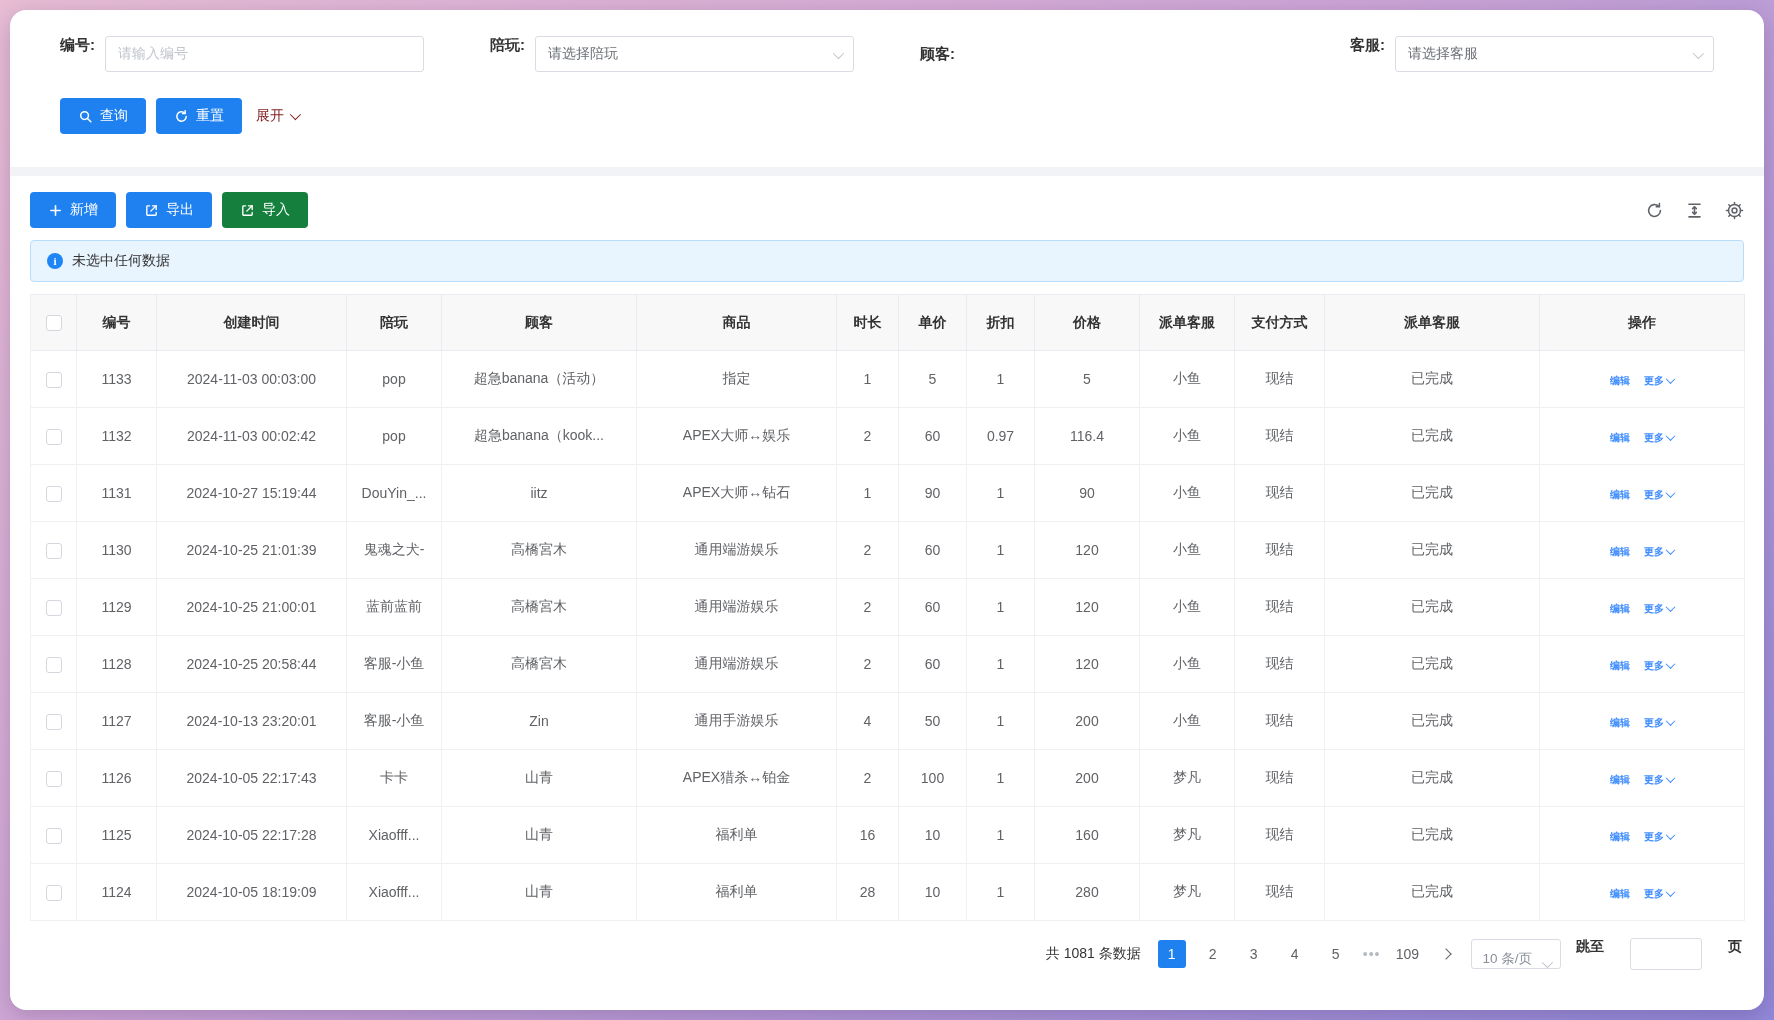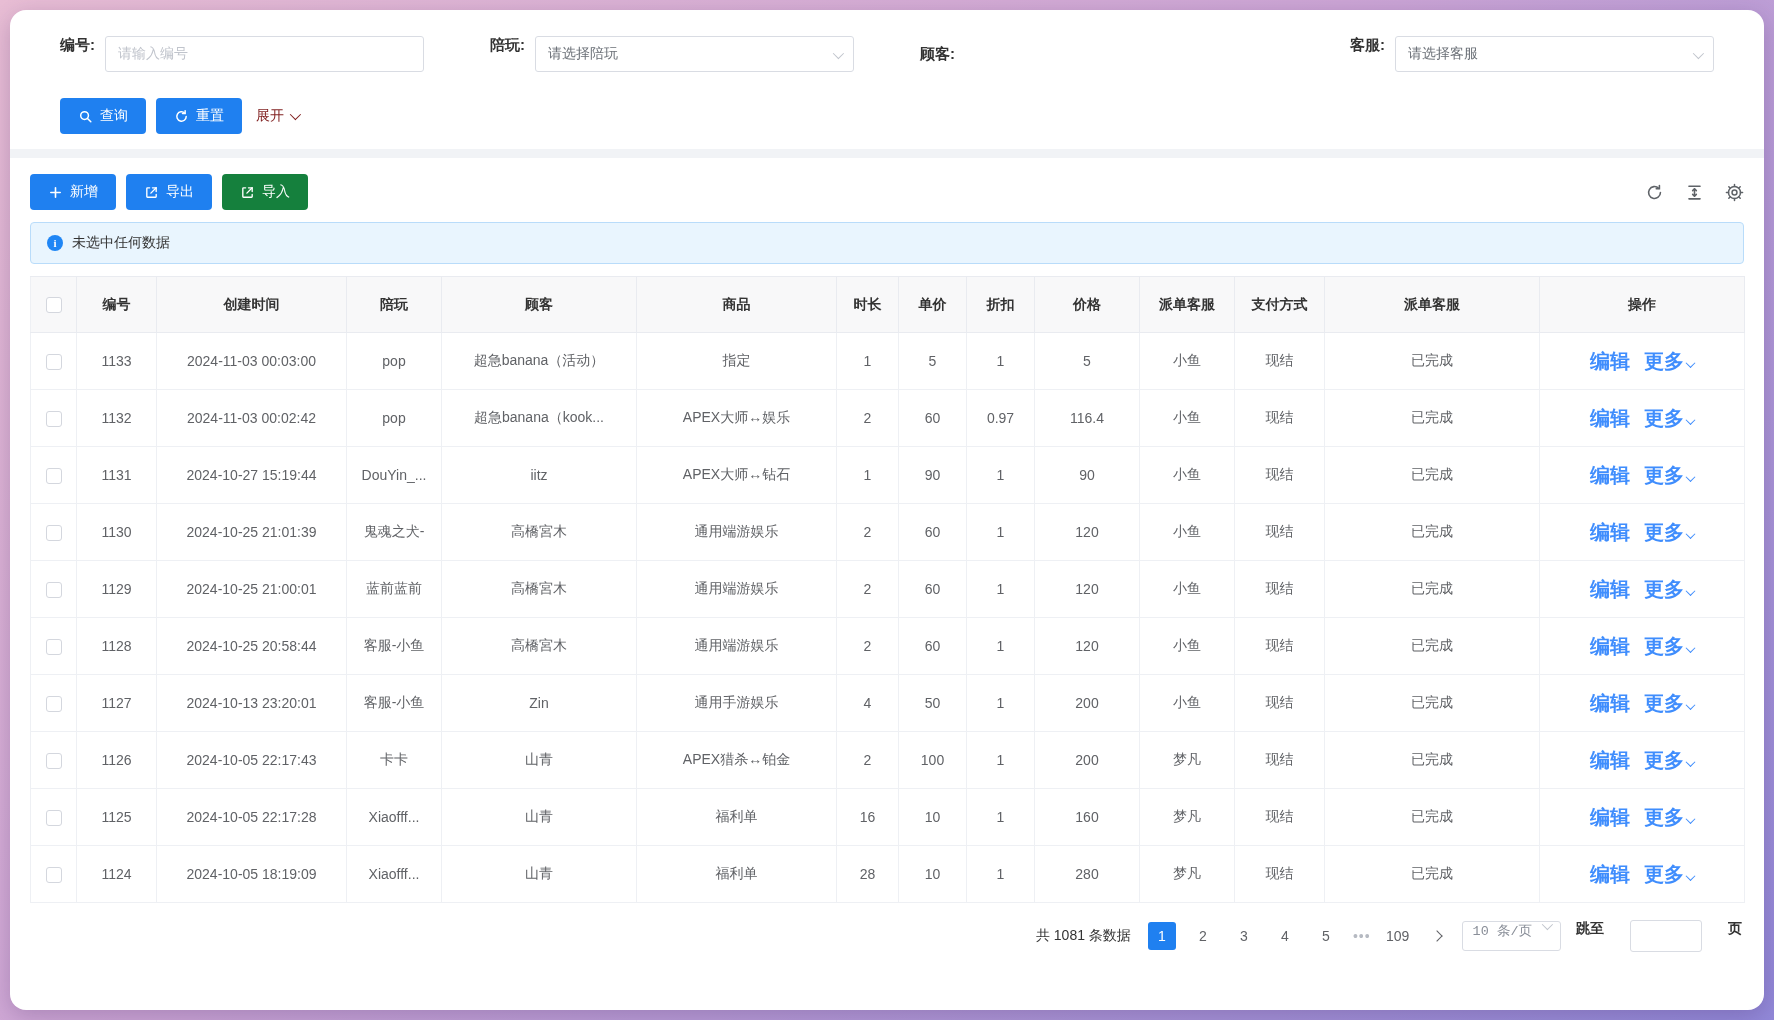--- a/index.html
+++ b/index.html
@@ -24,21 +24,21 @@
     display:flex; align-items:center; padding:0 12px; font-size:14px; background:#fff;
   }
   .control .ph-light { color:#c0c4cc; }
   .control .ph-dark  { color:#6b7077; }
   .control .chev-slot { margin-left:auto; }
   .chev {
     display:inline-block; width:8px; height:8px;
     border-right:1.6px solid #c0c4cc; border-bottom:1.6px solid #c0c4cc;
     transform:rotate(45deg) translateY(-2px);
   }
-  .action-row { margin-top:26px; display:flex; align-items:center; padding-bottom:15px; }
+  .action-row { margin-top:26px; display:flex; align-items:center; padding-bottom:33px; }
   .btn {
     height:36px; border:none; border-radius:4px; color:#fff; font-size:14px;
     display:inline-flex; align-items:center; gap:7px; padding:0 18px; cursor:pointer;
   }
   .btn svg { display:block; }
   .btn + .btn { margin-left:10px; }
   .expand-link { margin-left:14px; font-size:14px; display:inline-flex; align-items:center; gap:6px; cursor:pointer; }
   .expand-link .chev { border-color:currentColor; }
   
   .section-divider { height:9px; background:#f1f3f6; }
@@ -64,38 +64,38 @@
   tbody td {
     height:57px; text-align:center; color:#606266;
     border:1px solid #eef0f4; border-top:none; background:#fff;
     white-space:nowrap; overflow:hidden; text-overflow:ellipsis; padding:0 4px;
   }
   table, thead th:first-child, tbody td:first-child { border-left-color:#eef0f4; }
   .cb {
     width:16px; height:16px; border:1px solid #d4d7de; border-radius:3px; background:#fff;
     display:inline-block; vertical-align:middle; cursor:pointer;
   }
-  .action-cell a { text-decoration:none; font-size:20px; cursor:pointer; }
+  .action-cell a { text-decoration:none; font-size:10px; cursor:pointer; }
   .more-chev { display:inline-block; width:7px; height:7px; border-right:1.4px solid currentColor;
     border-bottom:1.4px solid currentColor; transform:rotate(45deg) translate(-1px,-1px); margin-left:3px; }
   
   .pagination {
     display:flex; align-items:center; justify-content:flex-end; gap:15px;
     padding:17px 2px 0 0; font-size:14px; color:#333;
   }
   .pg-total { margin-right:2px; }
   .pg-page { min-width:28px; height:28px; display:inline-flex; align-items:center; justify-content:center;
     border-radius:3px; color:#606266; cursor:pointer; }
   .pg-page.active { color:#fff; }
   .pg-ellipsis { color:#b6bac2; letter-spacing:1px; cursor:pointer; }
   .pg-next { display:inline-flex; align-items:center; justify-content:center; width:20px; cursor:pointer; }
   .pg-next .chev { transform:rotate(-45deg); border-color:#606266; }
   .pg-size {
-    height:30px; border:1px solid #d9dce3; border-radius:3px; display:inline-flex; align-items:flex-start;
-    gap:10px; padding:0 10px; color:#8a8f99; font-size:13.5px; cursor:pointer;font-family:Liberation Mono, monospace;
+    height:30px; border:1px solid #d9dce3; border-radius:3px; display:inline-flex; align-items:flex-end;
+    gap:10px; padding:0 10px; color:#8a8f99; font-size:13.5px; cursor:pointer;
   }
   .pg-jump { display:inline-flex; align-items:flex-start; gap:26px; font-weight:700; }
   .pg-jump input { width:72px; height:32px; border:1px solid #d9dce3; border-radius:3px; outline:none; padding:0 8px; font-size:14px; }
 </style>
 </head>
 <body>
 
 <div class="card">
 
   <div class="filter-section">

